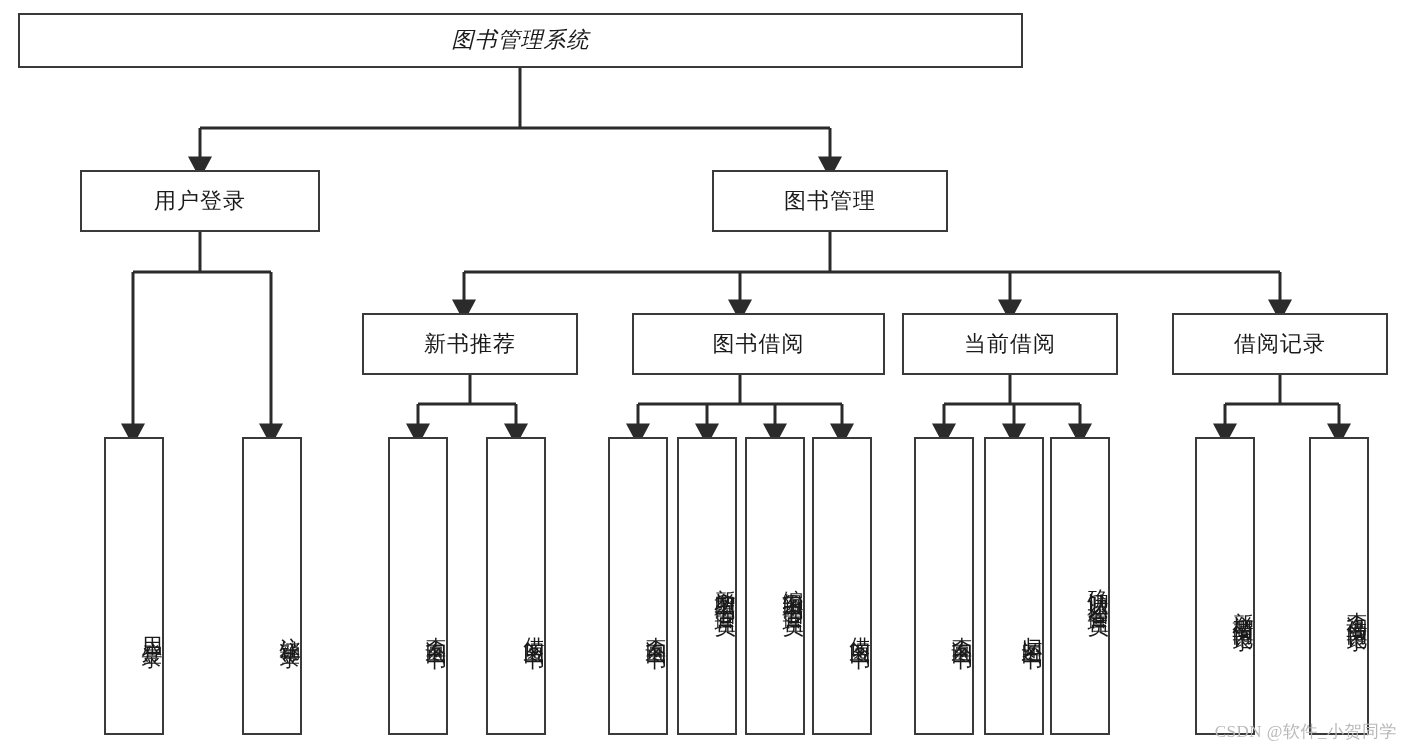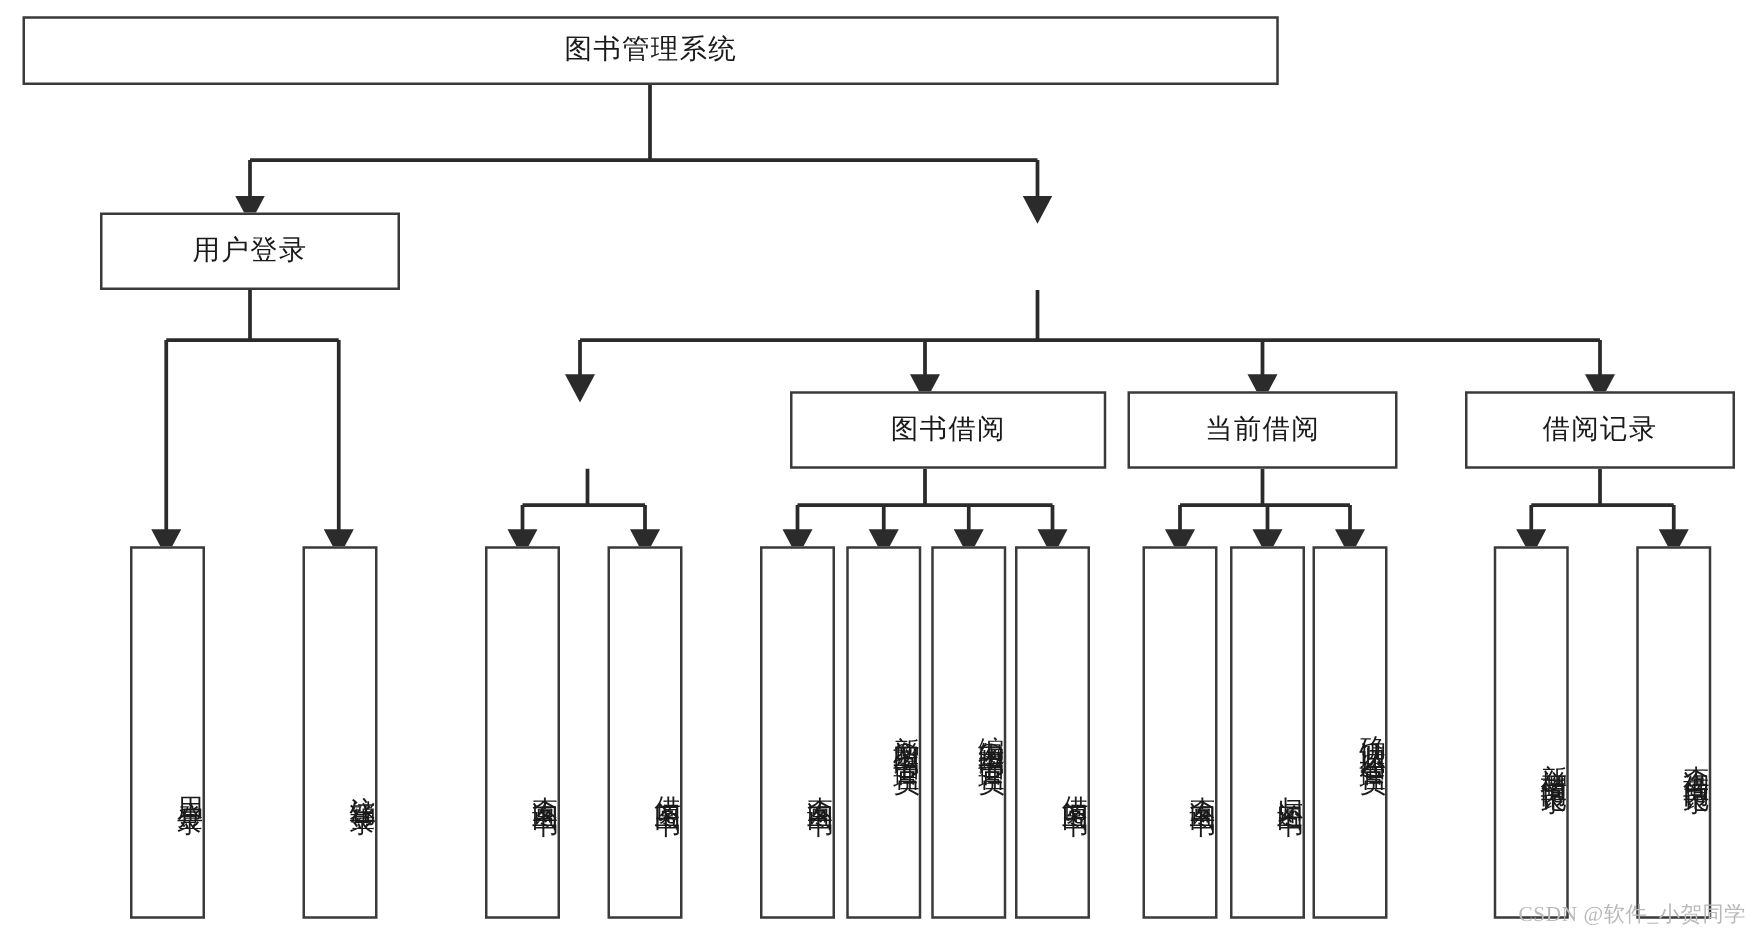--- a/index.html
+++ b/index.html
@@ -110,28 +110,34 @@
       <path d="M1014,404 L1014,430" marker-end="url(#arrow)"></path>
       <path d="M1080,404 L1080,430" marker-end="url(#arrow)"></path>
 
       <path d="M1280,375 L1280,404"></path>
       <path d="M1225,404 L1339,404"></path>
       <path d="M1225,404 L1225,430" marker-end="url(#arrow)"></path>
       <path d="M1339,404 L1339,430" marker-end="url(#arrow)"></path>
     </g>
   </svg>
 
-  <div class="node h" style="left:18px; top:13px; width:1005px; height:55px;">
+  <div class="node h" style="left:18px; top:13px; width:1005px; height:55px;font-style:italic;">
     <span>图书管理系统</span>
   </div>
 
   <div class="node h" style="left:80px; top:170px; width:240px; height:62px;">
     <span>用户登录</span>
   </div>
+  <div class="node h" style="left:712px; top:170px; width:236px; height:62px;">
+    <span>图书管理</span>
+  </div>
 
+  <div class="node h" style="left:362px; top:313px; width:216px; height:62px;">
+    <span>新书推荐</span>
+  </div>
   <div class="node h" style="left:632px; top:313px; width:253px; height:62px;">
     <span>图书借阅</span>
   </div>
   <div class="node h" style="left:902px; top:313px; width:216px; height:62px;">
     <span>当前借阅</span>
   </div>
   <div class="node h" style="left:1172px; top:313px; width:216px; height:62px;">
     <span>借阅记录</span>
   </div>
 

